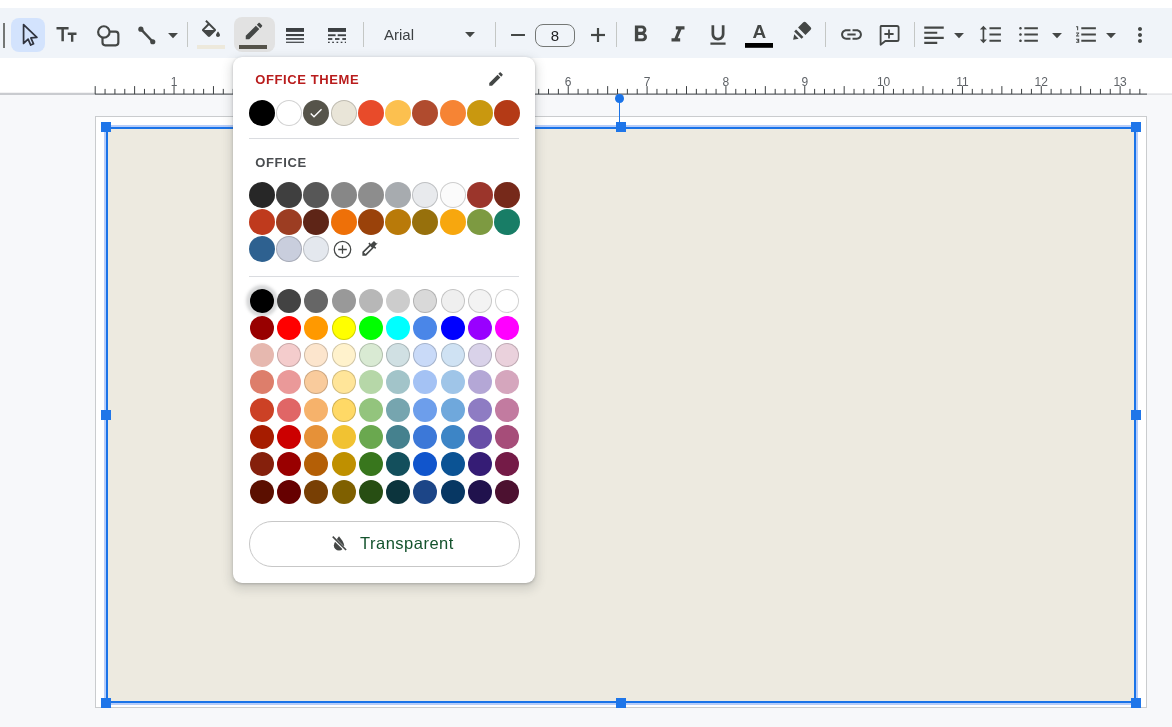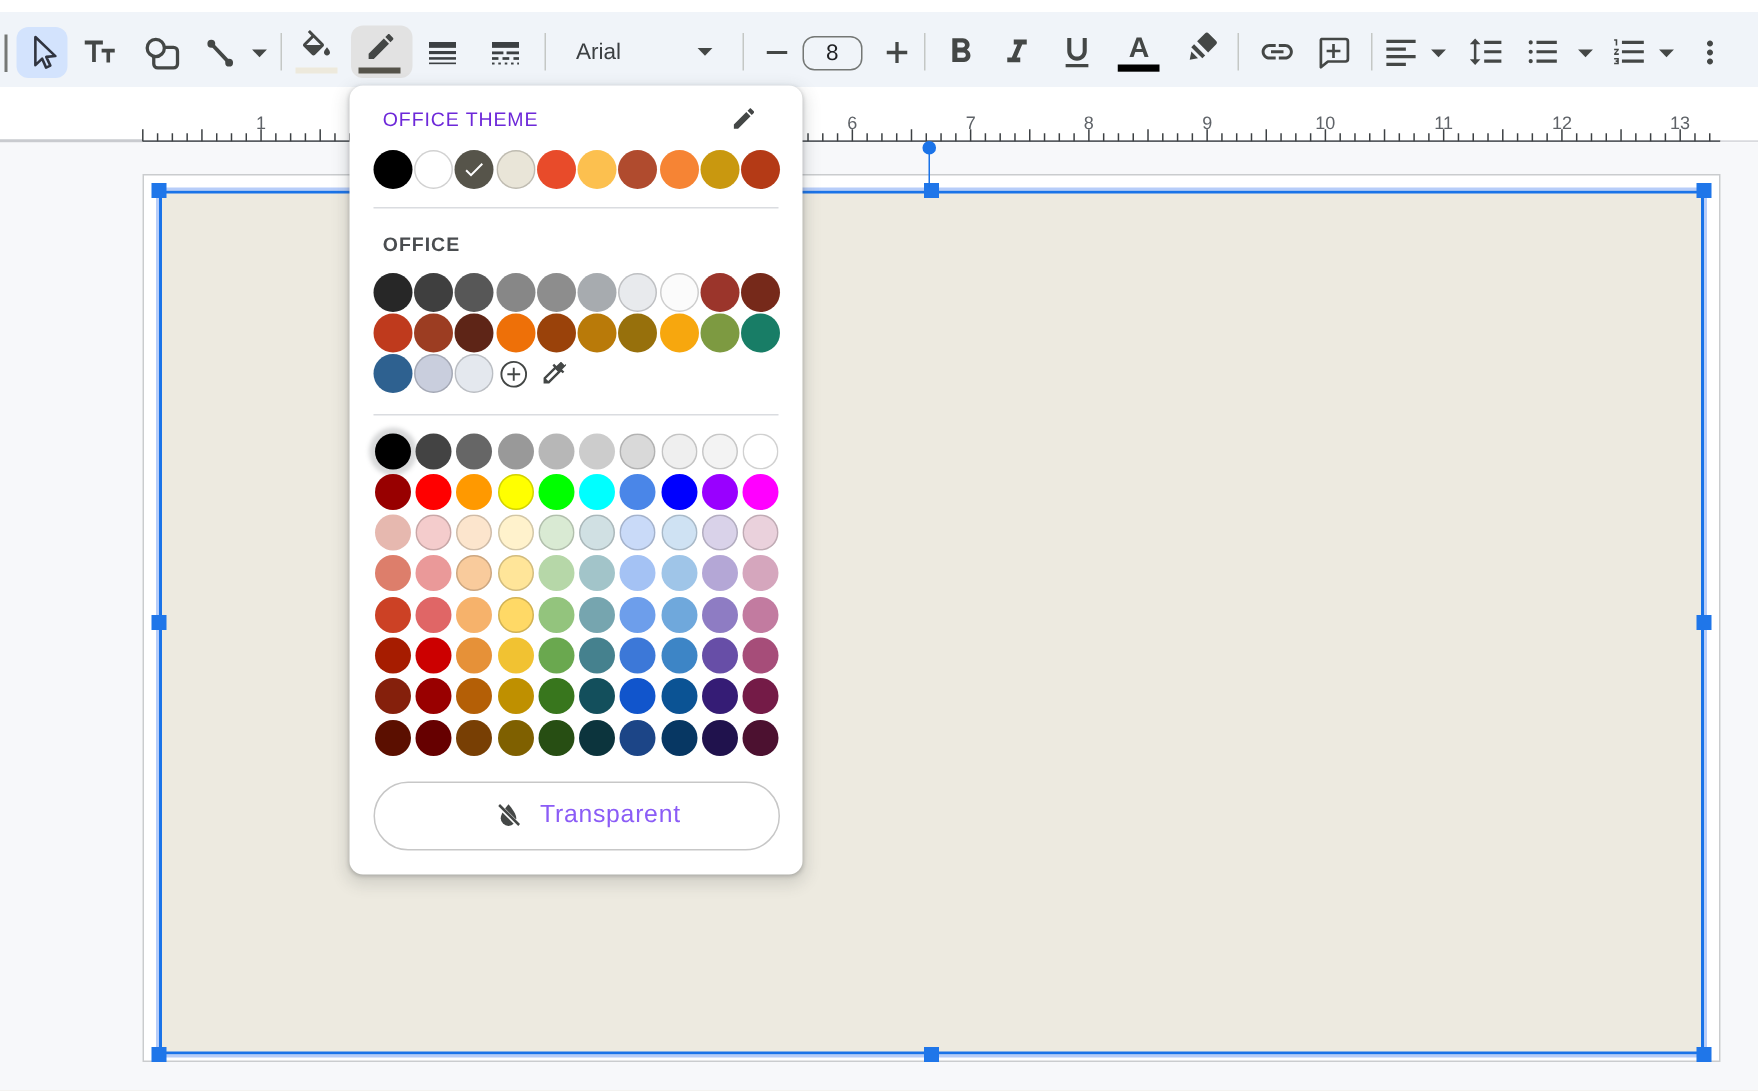--- a/index.html
+++ b/index.html
@@ -170,35 +170,35 @@
 <div class="hdl" style="left:1131.0px;top:122.0px"></div>
 <div class="hdl" style="left:101.0px;top:410.0px"></div>
 <div class="hdl" style="left:1131.0px;top:410.0px"></div>
 <div class="hdl" style="left:101.0px;top:698.0px"></div>
 <div class="hdl" style="left:615.5px;top:698.0px"></div>
 <div class="hdl" style="left:1131.0px;top:698.0px"></div>
 <div style="position:absolute;left:618.7px;top:101px;width:1.8px;height:24px;background:#1a73e8"></div>
 <div style="position:absolute;left:615.2px;top:94.4px;width:8.8px;height:8.8px;border-radius:50%;background:#1a73e8"></div>
 
 <div style="position:absolute;left:233px;top:57px;width:301.5px;height:526px;background:#fff;border-radius:9px;box-shadow:0 1px 3px rgba(60,64,67,.3),0 4px 10px 3px rgba(60,64,67,.15)">
-  <div style="position:absolute;left:22.2px;top:15px;font-size:13px;font-weight:normal;color:#6d28d9;letter-spacing:0.6px">OFFICE THEME</div>
+  <div style="position:absolute;left:22.2px;top:15px;font-size:13px;font-weight:bold;color:#b91c1c;letter-spacing:0.6px">OFFICE THEME</div>
   <svg style="position:absolute;left:254.0px;top:13.4px" width="18" height="18" viewBox="0 0 24 24">
       <path d="M3 17.25V21h3.75L17.81 9.94l-3.75-3.75L3 17.25zM20.71 7.04c.39-.39.39-1.02 0-1.41l-2.34-2.34c-.39-.39-1.02-.39-1.41 0l-1.83 1.83 3.75 3.75 1.83-1.83z" fill="#444746"></path>
     </svg>
   <div style="position:absolute;left:16px;top:80.5px;width:270px;height:1px;background:#dadce0"></div>
   <div style="position:absolute;left:22.2px;top:98px;font-size:13px;font-weight:bold;color:#4a4d50;letter-spacing:0.65px">OFFICE</div>
   <div style="position:absolute;left:16px;top:218.5px;width:270px;height:1px;background:#dadce0"></div>
 
   <div style="position:absolute;left:16px;top:463.5px;width:271px;height:46.5px;border:1px solid #c7c7c7;border-radius:24px"></div>
   <svg style="position:absolute;left:96.0px;top:476.5px" width="20" height="20" viewBox="0 0 24 24">
       <path d="M12 2.6c-3.1 3.7-6.2 8-6.2 11.1a6.2 6.2 0 0 0 12.4 0C18.2 10.6 15.1 6.3 12 2.6z" fill="#444746"></path>
       <path d="M3.4 2.8 21 20.4" stroke="#fff" stroke-width="3.8"></path>
       <path d="M4.5 3.2 20.5 19.2" stroke="#444746" stroke-width="2"></path>
     </svg>
-  <div style="position:absolute;left:127px;top:477px;font-size:16.5px;color:#8b5cf6;letter-spacing:.5px">Transparent</div>
+  <div style="position:absolute;left:127px;top:477px;font-size:16.5px;color:#14532d;letter-spacing:.5px">Transparent</div>
 </div>
 
 <div class="sw " style="left:248.6px;top:100.0px;width:26px;height:26px;background:#000000"></div>
 <div class="sw ring" style="left:275.9px;top:100.0px;width:26px;height:26px;background:#ffffff"></div>
 <div class="sw " style="left:303.2px;top:100.0px;width:26px;height:26px;background:#56544a"></div>
 <div class="sw ring" style="left:330.5px;top:100.0px;width:26px;height:26px;background:#e9e5d8"></div>
 <div class="sw " style="left:357.8px;top:100.0px;width:26px;height:26px;background:#e84b2a"></div>
 <div class="sw " style="left:385.1px;top:100.0px;width:26px;height:26px;background:#fcc04f"></div>
 <div class="sw " style="left:412.4px;top:100.0px;width:26px;height:26px;background:#b04b2e"></div>
 <div class="sw " style="left:439.7px;top:100.0px;width:26px;height:26px;background:#f68434"></div>

